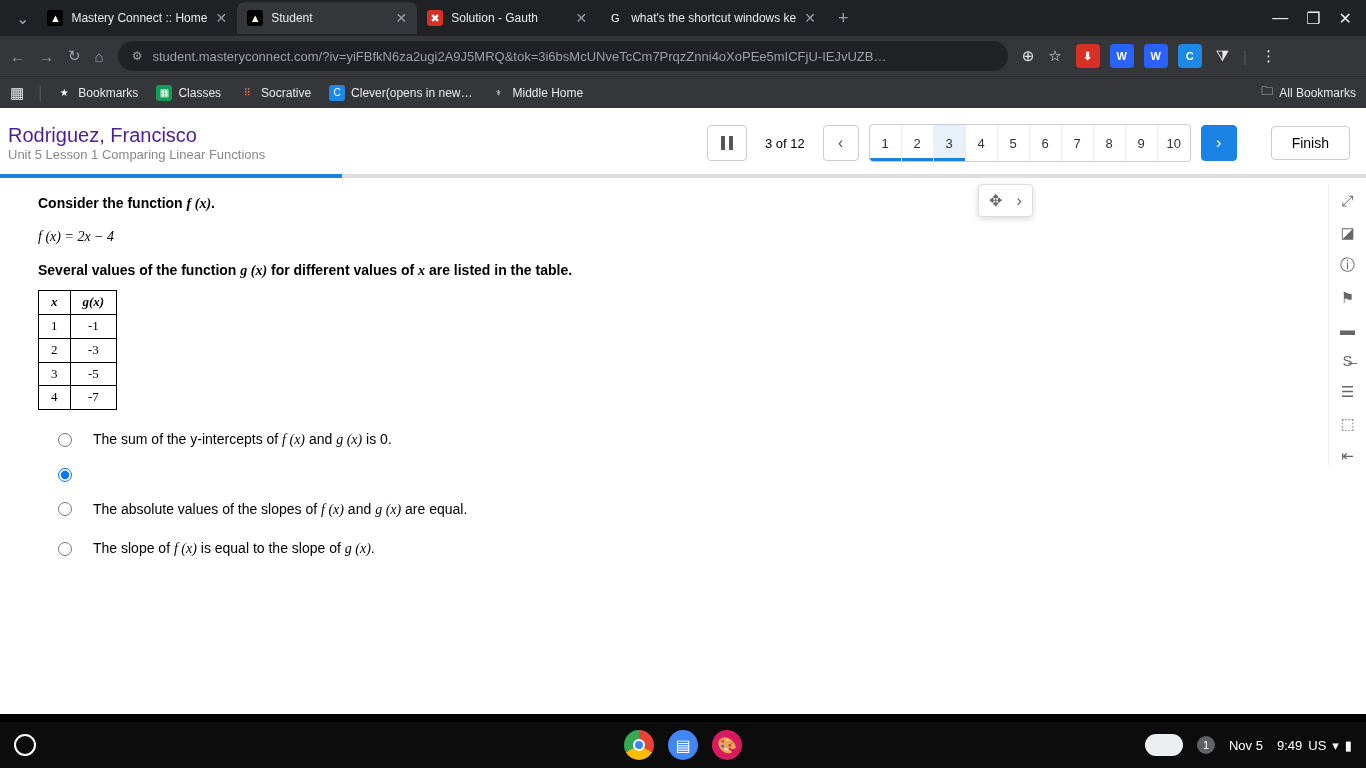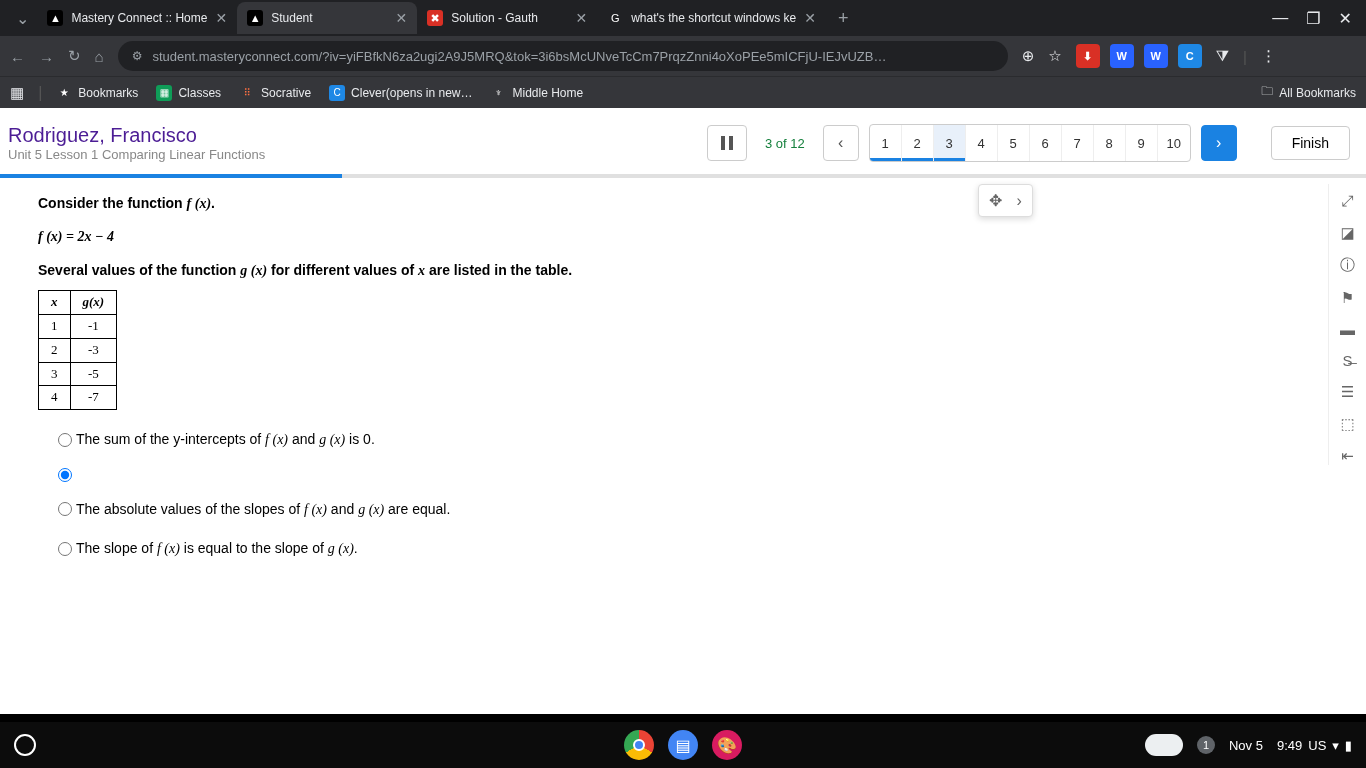--- a/index.html
+++ b/index.html
@@ -28,41 +28,41 @@
 .bm-icon { width: 16px; height: 16px; display: flex; align-items: center; justify-content: center; border-radius: 3px; font-size: 10px; }
 .all-bm { margin-left: auto; display: flex; align-items: center; gap: 6px; color: #e8eaed; font-size: 12px; }
 
 
 .page { background: #fff; height: 606px; position: relative; }
 .app-header { display: flex; align-items: center; padding: 10px 16px 0 8px; height: 60px; }
 .student-info h1 { font-size: 20px; font-weight: 400; color: #4c1d95; }
 .student-info .sub { font-size: 13px; color: #888; }
 .header-controls { margin-left: auto; display: flex; gap: 10px; align-items: center; }
 .pause-btn { width: 40px; height: 36px; border: 1px solid #ccc; border-radius: 4px; background: #fff; display: flex; align-items: center; justify-content: center; cursor: pointer; }
-.progress-text { font-size: 13px; color: #15803d; padding: 0 8px; }
+.progress-text { font-size: 13px; color: #000000; padding: 0 8px; }
 .nav-btn { width: 36px; height: 36px; border: 1px solid #ccc; border-radius: 4px; background: #fff; display: flex; align-items: center; justify-content: center; cursor: pointer; font-size: 16px; color: #555; }
 .nav-btn.next { background: #1a82e2; border-color: #1a82e2; color: #fff; }
 .q-nav { display: flex; border: 1px solid #ccc; border-radius: 4px; overflow: hidden; }
 .q-nav .qn { width: 32px; height: 36px; display: flex; align-items: center; justify-content: center; font-size: 13px; color: #333; cursor: pointer; border-right: 1px solid #eee; position: relative; }
 .q-nav .qn:last-child { border-right: none; }
 .q-nav .qn.current { background: #e8f0fa; }
 .q-nav .qn.done::after { content: ''; position: absolute; bottom: 0; left: 0; right: 0; height: 3px; background: #1a82e2; }
 .finish-btn { padding: 8px 20px; border: 1px solid #ccc; border-radius: 4px; background: #fff; font-size: 14px; cursor: pointer; margin-left: 24px; }
 
 .progress-bar { height: 4px; background: #e0e0e0; margin-top: 6px; }
 .progress-bar .fill { height: 100%; background: #1a82e2; width: 25%; }
 
 .question-area { padding: 14px 38px; font-size: 14px; color: #000; line-height: 1.6; }
 .question-area .bold { font-weight: bold; }
 .math-i { font-style: italic; font-family: 'Times New Roman', serif; }
 .q-table { border-collapse: collapse; margin: 8px 0 12px 0; }
 .q-table td, .q-table th { border: 1px solid #000; padding: 1px 12px; font-size: 13px; text-align: center; font-family: 'Times New Roman', serif; }
 .q-table th { font-weight: bold; font-style: italic; }
 .options { margin-top: 18px; margin-left: 20px; }
-.option { display: flex; align-items: center; gap: 4px; margin-bottom: 16px; font-size: 14px; }
+.option { display: flex; align-items: center; gap: 21px; margin-bottom: 16px; font-size: 14px; }
 .option input { width: 14px; height: 14px; }
 
 .float-toolbar { position: absolute; top: 76px; left: 978px; background: #fff; border: 1px solid #ddd; border-radius: 4px; box-shadow: 0 2px 6px rgba(0,0,0,0.15); display: flex; align-items: center; padding: 6px 10px; gap: 14px; }
 .float-toolbar .ti { color: #666; font-size: 16px; cursor: pointer; }
 
 .right-rail { position: absolute; right: 0; top: 76px; width: 38px; background: #fff; border-left: 1px solid #eee; display: flex; flex-direction: column; align-items: center; padding-top: 8px; gap: 14px; }
 .right-rail .ri { color: #666; font-size: 15px; cursor: pointer; }
 
 
 .taskbar { position: absolute; bottom: 0; left: 0; right: 0; height: 46px; background: #0c0c0c; display: flex; align-items: center; padding: 0 14px; }
@@ -191,21 +191,21 @@
       <div class="nav-btn next">›</div>
       <button class="finish-btn">Finish</button>
     </div>
   </div>
   <div class="progress-bar">
       <div class="fill"></div>
     </div>
 
   <div class="question-area">
     <p class="bold"><span>Consider the function </span><span class="math-i">f (x)</span>.</p>
-    <p style="margin:10px 0;font-weight:bold;"><span class="math-i">f (x) = 2x − 4</span></p>
+    <p style="margin:10px 0;"><span class="math-i">f (x) = 2x − 4</span></p>
     <p class="bold"><span>Several values of the function </span><span class="math-i">g (x)</span><span> for different values of </span><span class="math-i">x</span><span> are listed in the table.</span></p>
     <table class="q-table">
       <tbody>
           <tr>
             <th>x</th>
             <th>g(x)</th>
           </tr>
       </tbody>
         <tbody id="tbody">
           <tr>

